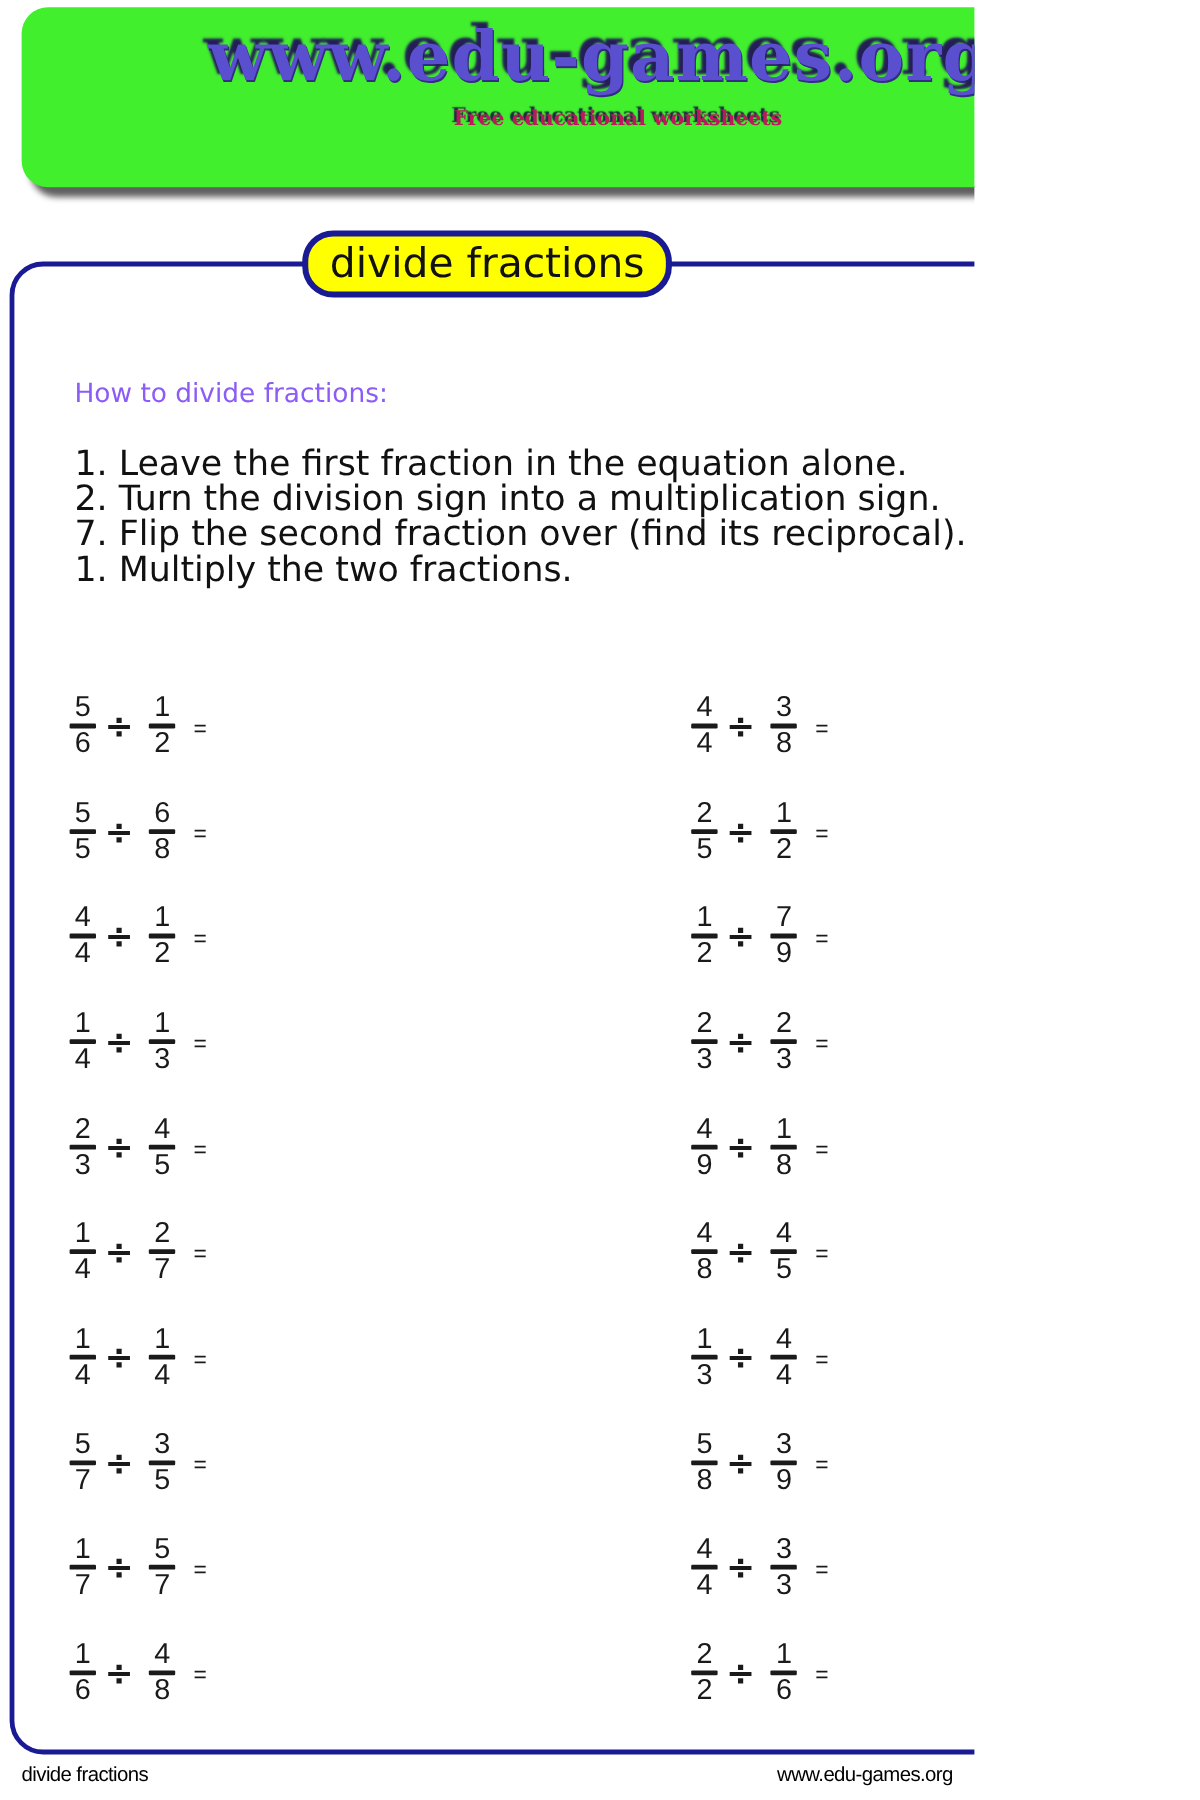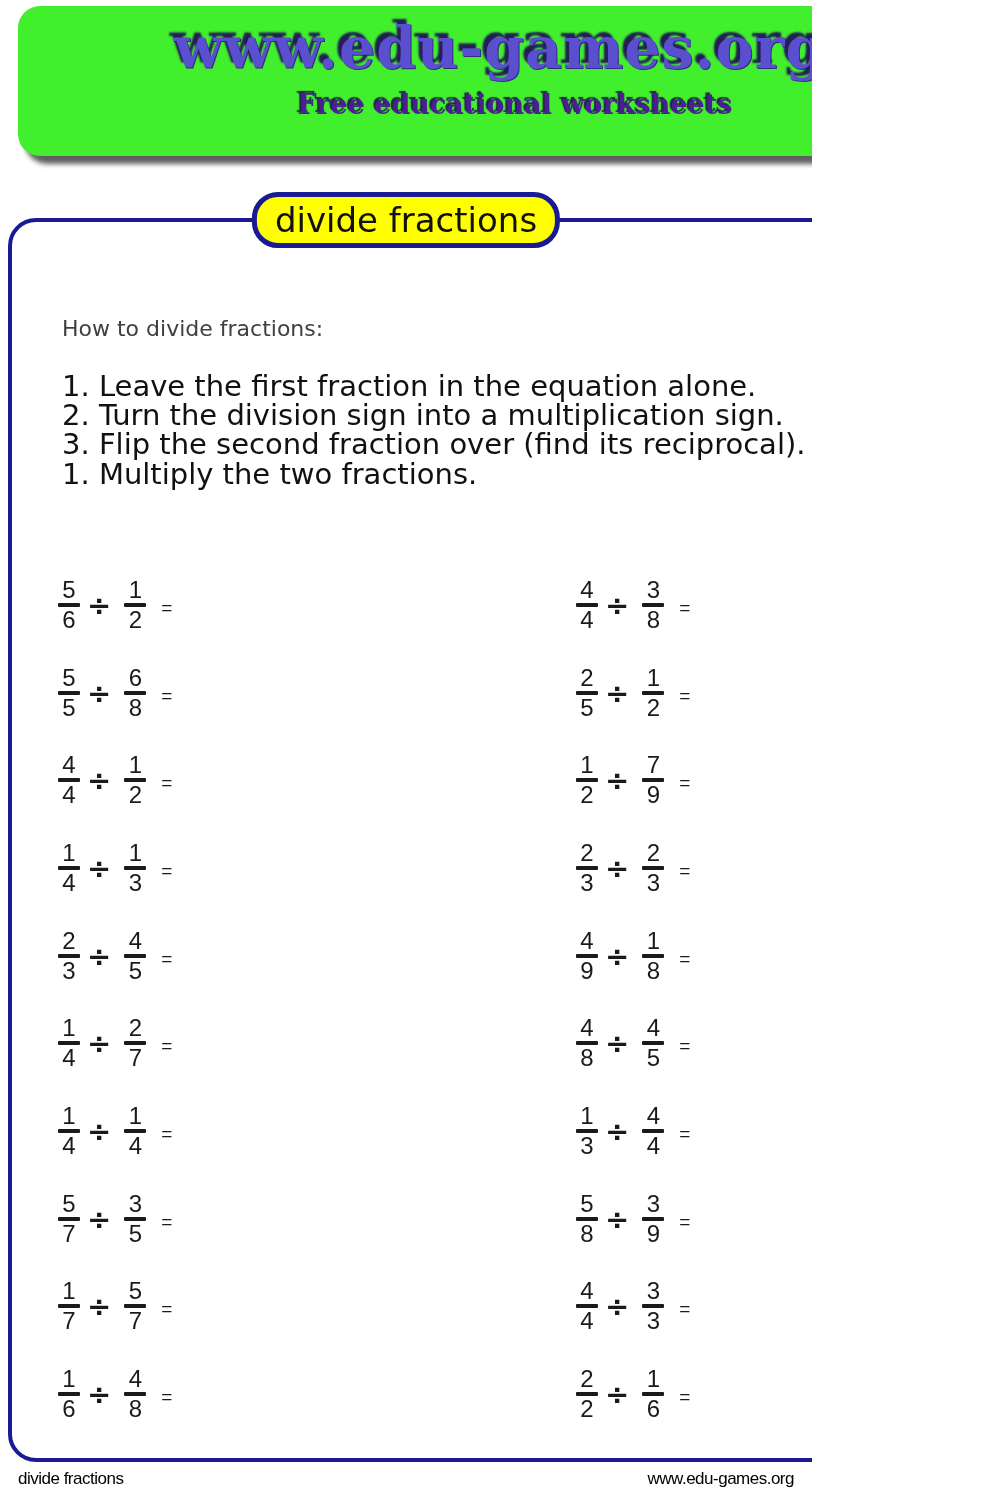--- a/index.html
+++ b/index.html
@@ -27,22 +27,22 @@
     font-weight:bold;
     font-size:57px;
     letter-spacing:1px;
     color:#5a4fcf;
     text-shadow:-4px -5px 2px #241e57, 1px 1px 0 #342b85;
   }
   .tagline {
     margin-top:8px;
     font-family:"DejaVu Serif", serif;
     font-weight:bold;
-    font-size:27px;
-    color:#4c1d95;
+    font-size:17px;
+    color:#be185d;
     text-shadow:-2px -2px 1px rgba(25,20,70,0.9);
     margin-left:30px;
   }
 
   
   .main-box {
     position:absolute; left:8px; top:218px;
     width:982px; height:1244px;
     border:4px solid #1a1a94;
     border-radius:28px;
@@ -58,21 +58,21 @@
     height:56px; line-height:46px;
     font-size:34px;
     color:#111111;
     white-space:nowrap;
     z-index:2;
   }
 
   
   .instructions-heading {
     position:absolute; left:62px; top:316px;
-    font-size:22px; color:#404040;
+    font-size:22px; color:#8b5cf6;
   }
   .instructions-list {
     position:absolute; left:62px; top:372px;
     font-size:29px; line-height:29.2px; color:#111111;
   }
 
   
   .problems-col { position:absolute; width:300px; }
   .col-left  { left:55px;  top:561px; }
   .col-right { left:573px; top:561px; }
@@ -125,21 +125,21 @@
   </div>
 
   <div class="title-badge">divide fractions</div>
 
   <div class="main-box"></div>
 
   <div class="instructions-heading">How to divide fractions:</div>
   <div class="instructions-list">
     <div>1. Leave the first fraction in the equation alone.</div>
     <div>2. Turn the division sign into a multiplication sign.</div>
-    <div>3. Flip the second fraction over (find its reciprocal).</div>
+    <div>7. Flip the second fraction over (find its reciprocal).</div>
     <div>1. Multiply the two fractions.</div>
   </div>
 
   <div class="problems-col col-left" id="problems-col-left">
       <div class="problem">
     <span class="frac">
       <span class="fnum">5</span>
       <span class="fbar"></span>
       <span class="fden">6</span>
     </span>

